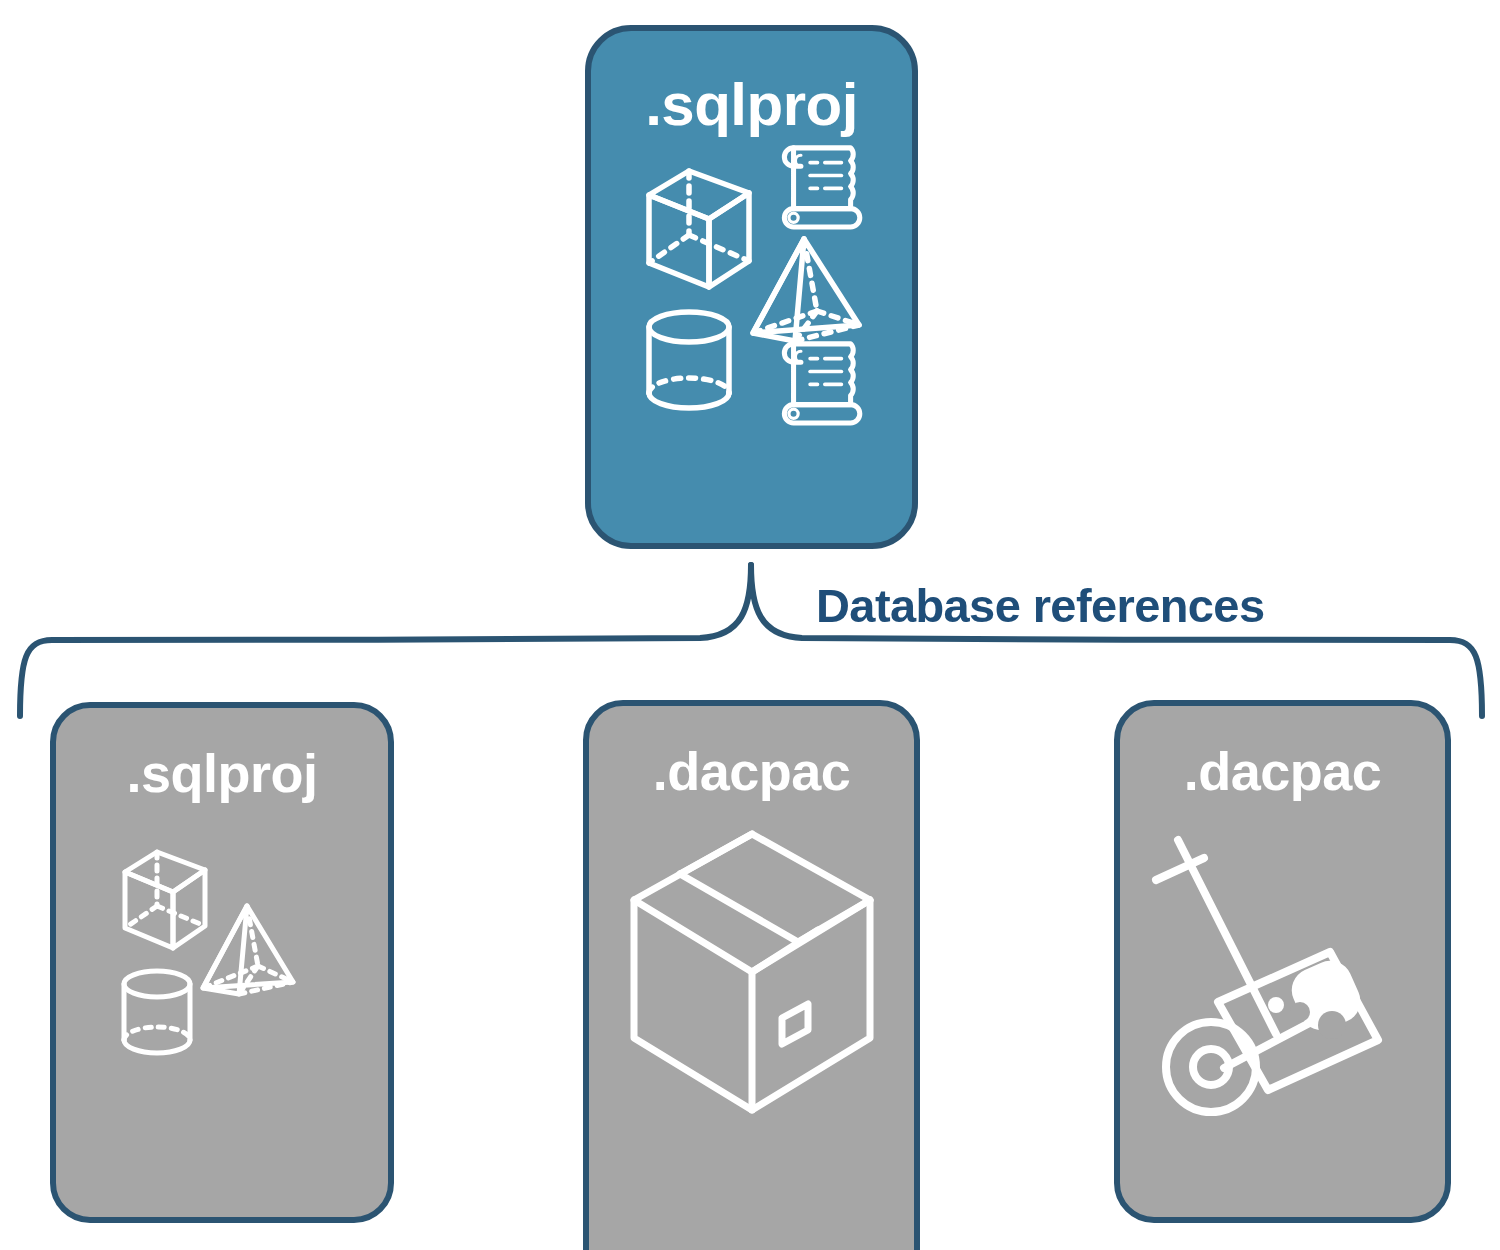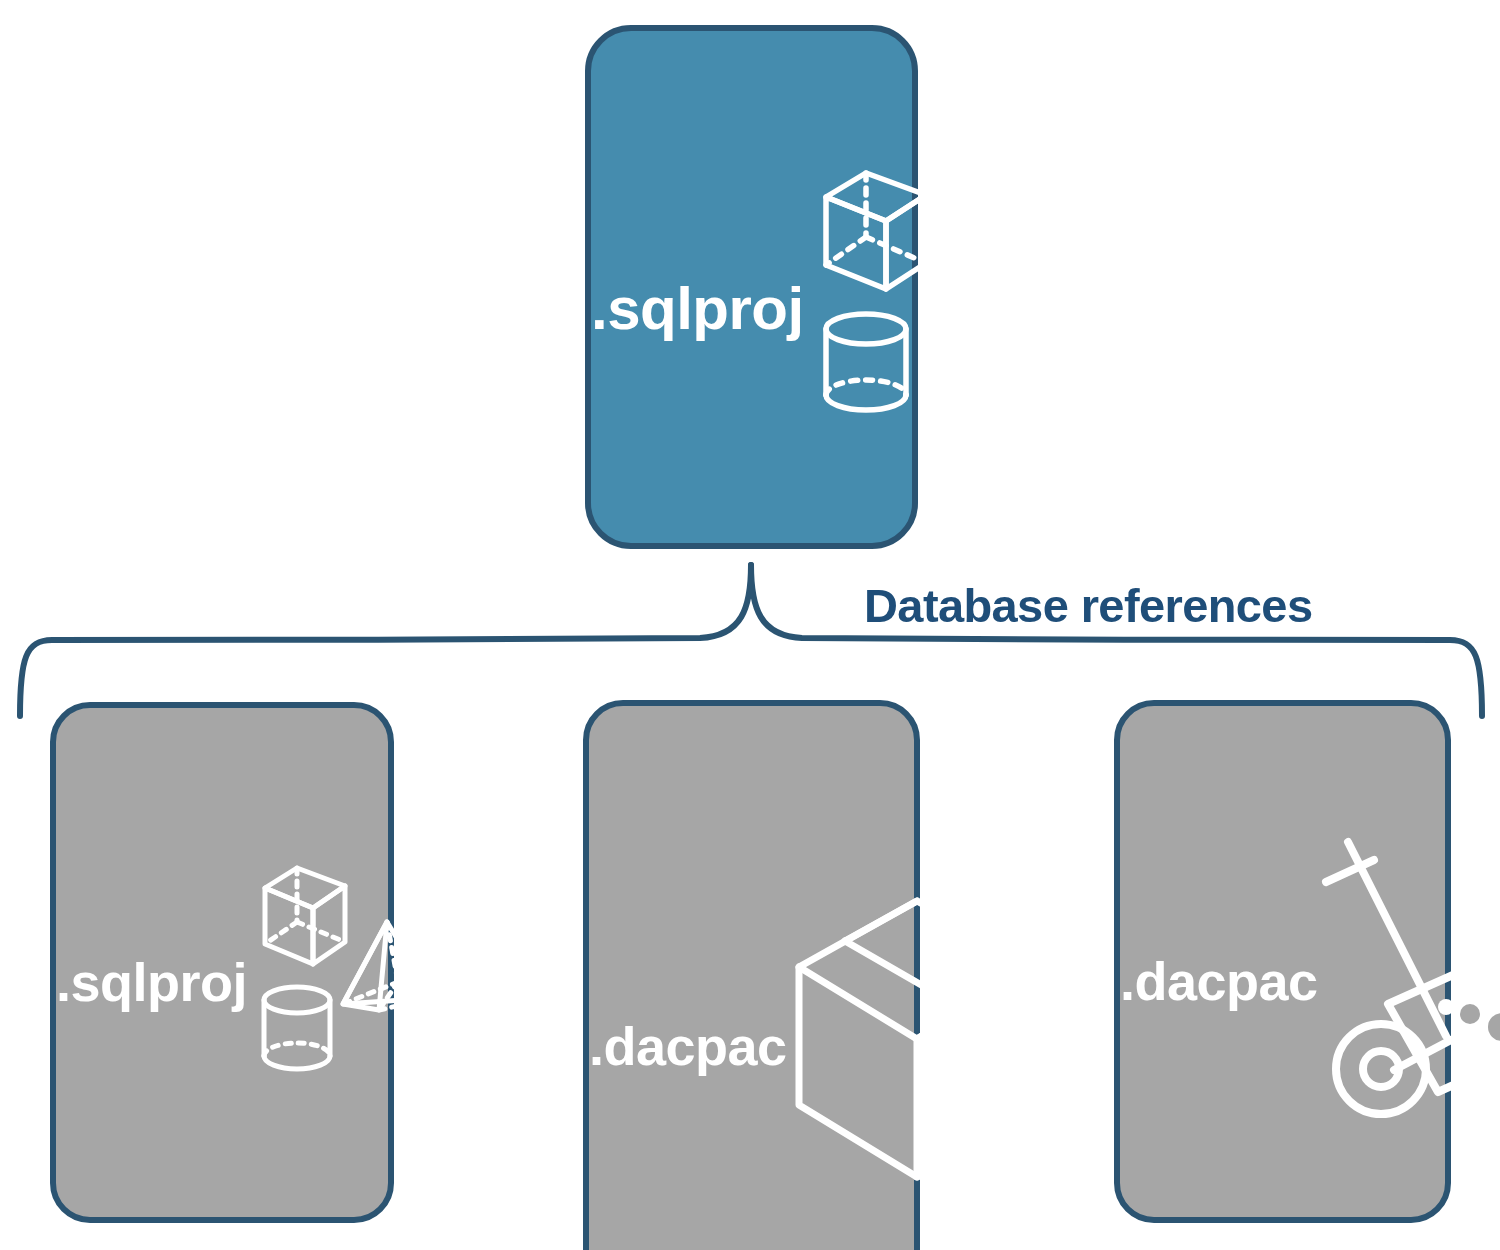--- a/index.html
+++ b/index.html
@@ -19,21 +19,21 @@
     overflow: hidden;
   }
 
   
   .card {
     position: absolute;
     box-sizing: border-box;
     border: 6px solid #2b5472;
     border-radius: 46px;
     display: flex;
-    flex-direction: row;
+    flex-direction: column;
     align-items: center;
   }
   .card.primary {
     background: #458cae;
   }
   .card.secondary {
     background: #a6a6a6;
     border-radius: 40px;
   }
   .card-title {
@@ -84,21 +84,20 @@
   
   #bracket-label {
     position: absolute;
     left: 816px;
     top: 578px;
     font-size: 47px;
     font-weight: bold;
     color: #1f4e79;
     letter-spacing: -0.6px;
     white-space: nowrap;
-    margin-left: 48px;
   }
 
   .art-svg { display: block; }
 </style>
 </head>
 <body>
 
 <div id="canvas">
 
   <div class="card primary" id="card-top">

